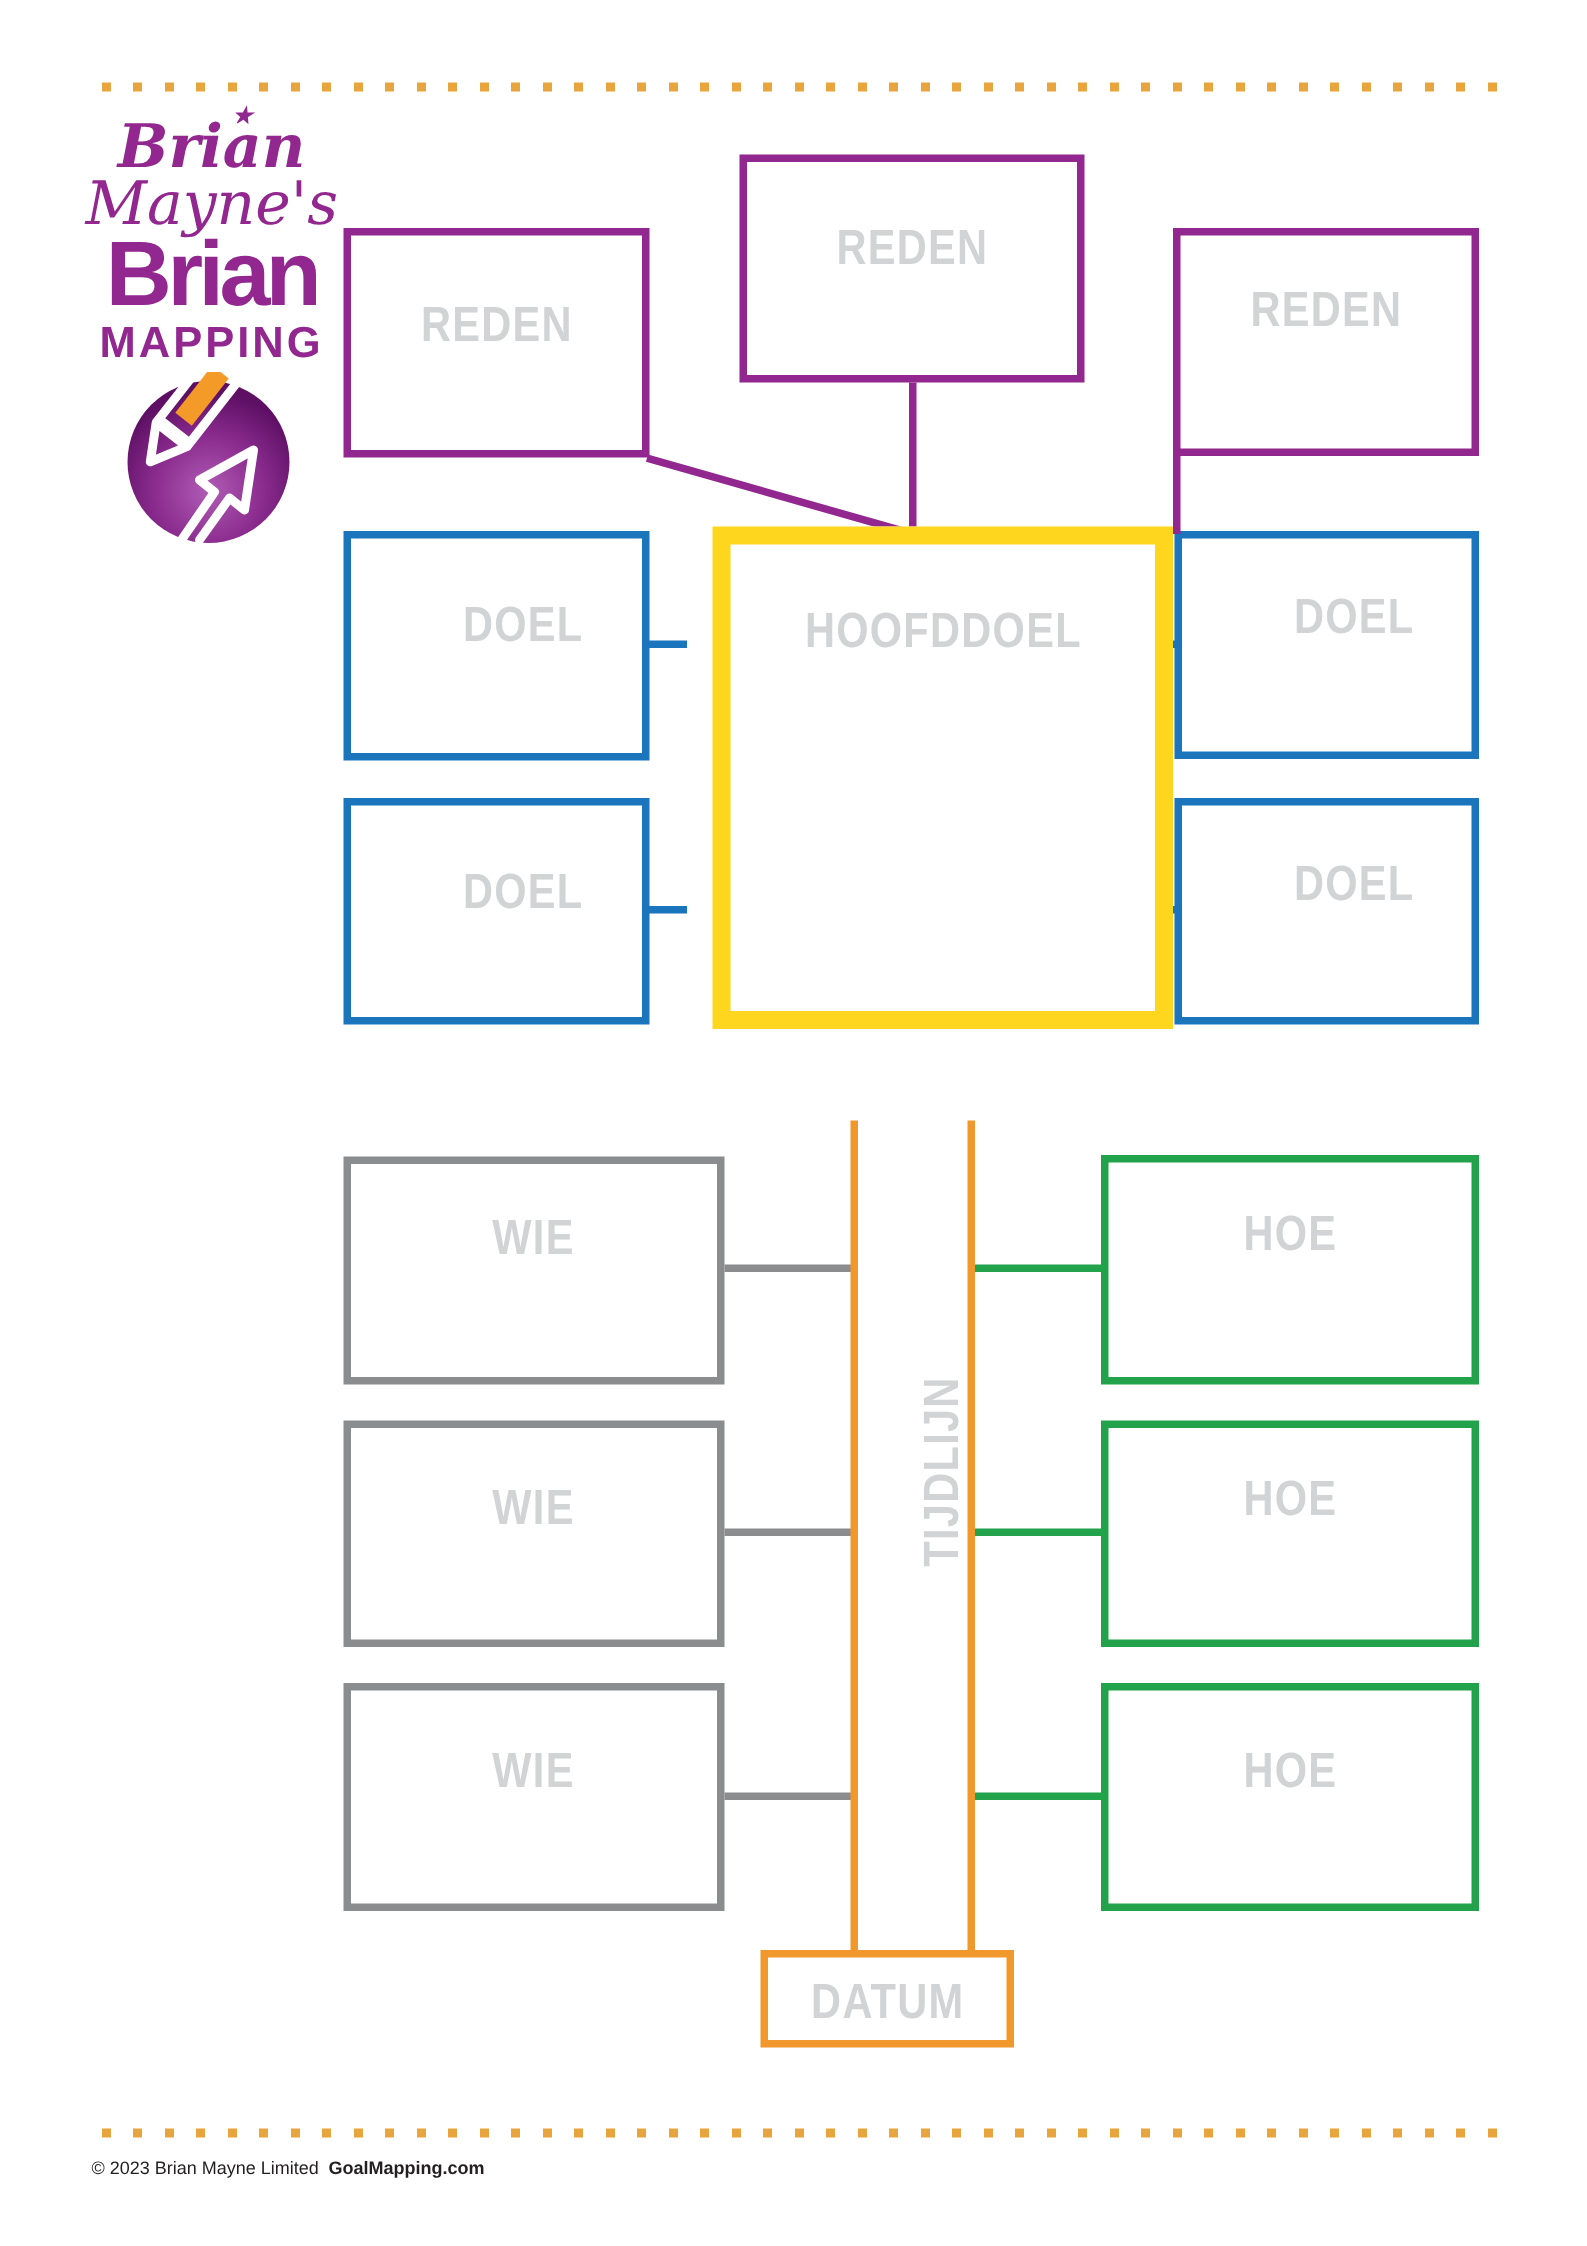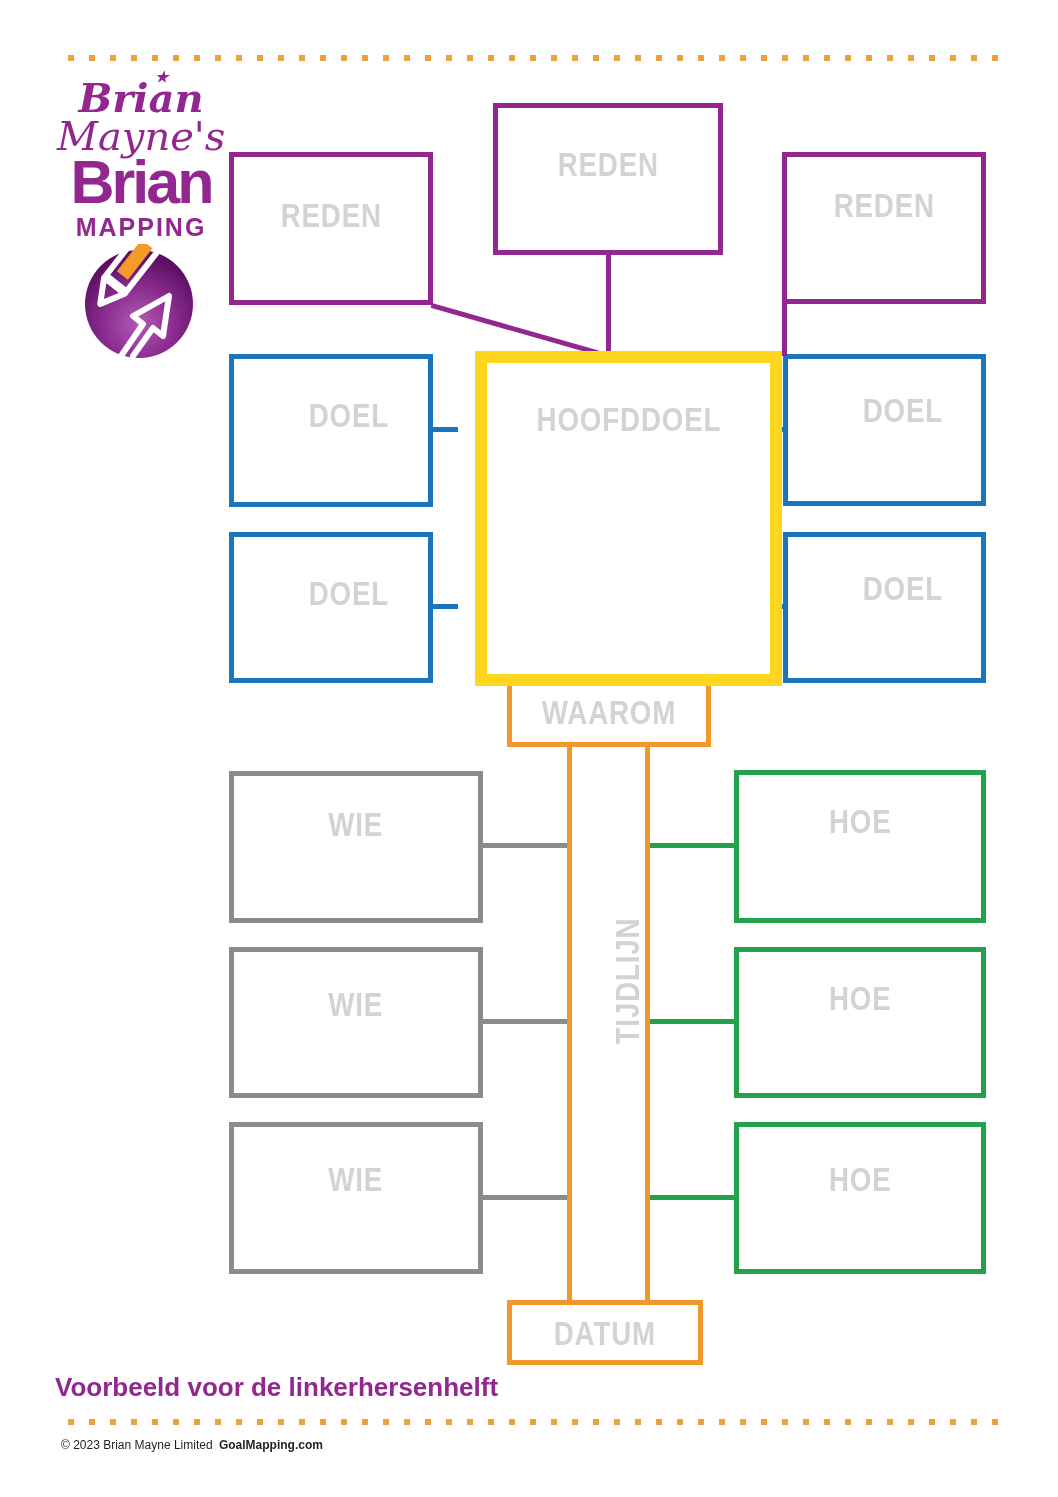--- a/index.html
+++ b/index.html
@@ -20,21 +20,21 @@
   .dotted{position:absolute;left:55px;width:930px;height:6px;
     background:repeating-linear-gradient(to right, var(--dot) 0, var(--dot) 6px, transparent 6px, transparent 21px);}
   .dotted.top{top:55px;}
   .dotted.bottom{top:1419px;}
 
   
   .logo{position:absolute;left:44px;top:78px;width:168px;text-align:center;color:var(--purple);}
   .logo .brian{font-family:"DejaVu Serif",serif;font-style:italic;font-weight:bold;font-size:40px;line-height:1;position:relative;}
   .logo .maynes{font-family:"DejaVu Serif",serif;font-style:italic;font-weight:normal;font-size:40px;line-height:1;margin-top:-2px;}
   .logo .goal{font-weight:bold;font-size:61px;line-height:1;letter-spacing:-3px;margin-top:-4px;}
-  .logo .mapping{font-weight:bold;font-size:25px;letter-spacing:2px;line-height:1;margin-top:2px;}
+  .logo .mapping{font-weight:bold;font-size:29px;letter-spacing:2px;line-height:1;margin-top:2px;}
   .logo .star{position:absolute;left:98px;top:-8px;font-size:15px;}
   .logo svg{display:block;margin:4px auto 0 auto;}
 
   
   .box{position:absolute;box-sizing:border-box;background:#fff;text-align:center;}
   .lbl{font-weight:bold;color:var(--label);letter-spacing:1px;font-size:33px;display:inline-block;transform:scaleX(0.84);transform-origin:50% 0;white-space:nowrap;}
 
   .reden{border:5px solid var(--purple);}
   #reden-left  {left:216px;top:152px;width:204px;height:153px;padding-top:40px;}
   #reden-center{left:480px;top:103px;width:230px;height:152px;padding-top:38px;}
@@ -53,21 +53,21 @@
   .wie{border:5px solid var(--gray);}
   #wie-1{left:216px;top:771px;width:254px;height:152px;padding-top:30px;}
   #wie-2{left:216px;top:947px;width:254px;height:151px;padding-top:34px;}
   #wie-3{left:216px;top:1122px;width:254px;height:152px;padding-top:34px;}
 
   .hoe{border:5px solid var(--green);}
   #hoe-1{left:721px;top:770px;width:252px;height:153px;padding-top:28px;}
   #hoe-2{left:721px;top:947px;width:252px;height:151px;padding-top:28px;}
   #hoe-3{left:721px;top:1122px;width:252px;height:152px;padding-top:34px;}
 
-  #datum{left:494px;top:1300px;width:196px;height:65px;border:5px solid var(--orange);padding-top:10px;}
+  #datum{left:494px;top:1300px;width:169px;height:65px;border:5px solid var(--orange);padding-top:10px;}
 
   
   .conn{position:absolute;z-index:1;}
   .c-purple{background:var(--purple);}
   .c-blue{background:var(--blue);}
   .c-gray{background:var(--gray);}
   .c-green{background:var(--green);}
   .c-orange{background:var(--orange);}
 
   #conn-reden-center-v{left:593px;top:255px;width:5px;height:98px;}
@@ -171,23 +171,20 @@
   <div class="box doel" id="doel-left-bottom">
     <span class="lbl">DOEL</span>
   </div>
   <div class="box doel" id="doel-right-top">
     <span class="lbl">DOEL</span>
   </div>
   <div class="box doel" id="doel-right-bottom">
     <span class="lbl">DOEL</span>
   </div>
 
-  <div class="box" id="waarom">
-    <span class="lbl">WAAROM</span>
-  </div>
 
   <div class="box wie" id="wie-1">
     <span class="lbl">WIE</span>
   </div>
   <div class="box wie" id="wie-2">
     <span class="lbl">WIE</span>
   </div>
   <div class="box wie" id="wie-3">
     <span class="lbl">WIE</span>
   </div>
@@ -203,20 +200,19 @@
   </div>
 
   <div id="tijdlijn-label">
     <span class="lbl">TIJDLIJN</span>
   </div>
 
   <div class="box" id="datum">
     <span class="lbl">DATUM</span>
   </div>
 
-  <div class="footer-title">Voorbeeld voor de linkerhersenhelft</div>
   <div class="dotted bottom"></div>
   <div class="copyright">
     <span>© 2023 Brian Mayne Limited</span>
     <span class="brand">GoalMapping.com</span>
   </div>
 
 </div>
 
 </body></html>

